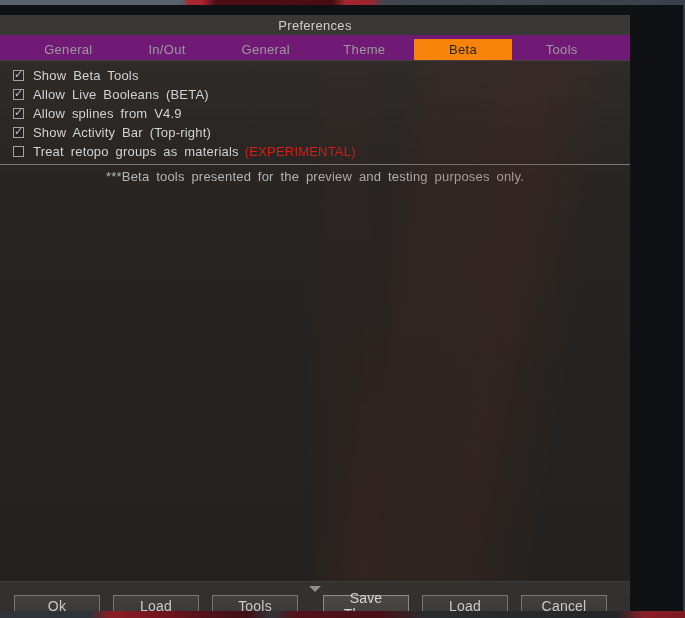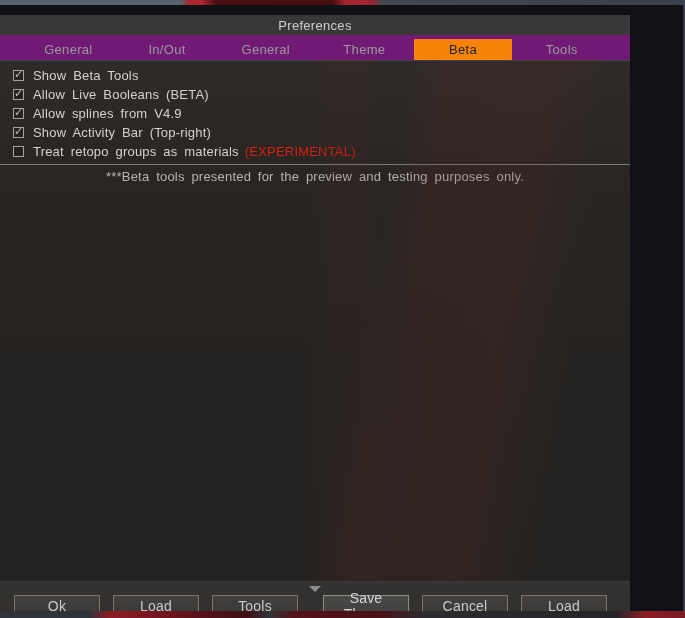--- a/index.html
+++ b/index.html
@@ -188,22 +188,22 @@
 
     <div class="resize-strip">
       <div class="tri-down"></div>
     </div>
 
     <div class="buttonbar">
       <button class="btn">Ok</button>
       <button class="btn">Load</button>
       <button class="btn">Tools</button>
       <button class="btn focused">Save Theme</button>
+      <button class="btn">Load</button>
       <button class="btn">Cancel</button>
-      <button class="btn">Load</button>
     </div>
 
   </div>
 
   <div class="bg-bottom"></div>
   <div class="bg-right-edge"></div>
 
 </div>
 
 </body></html>

